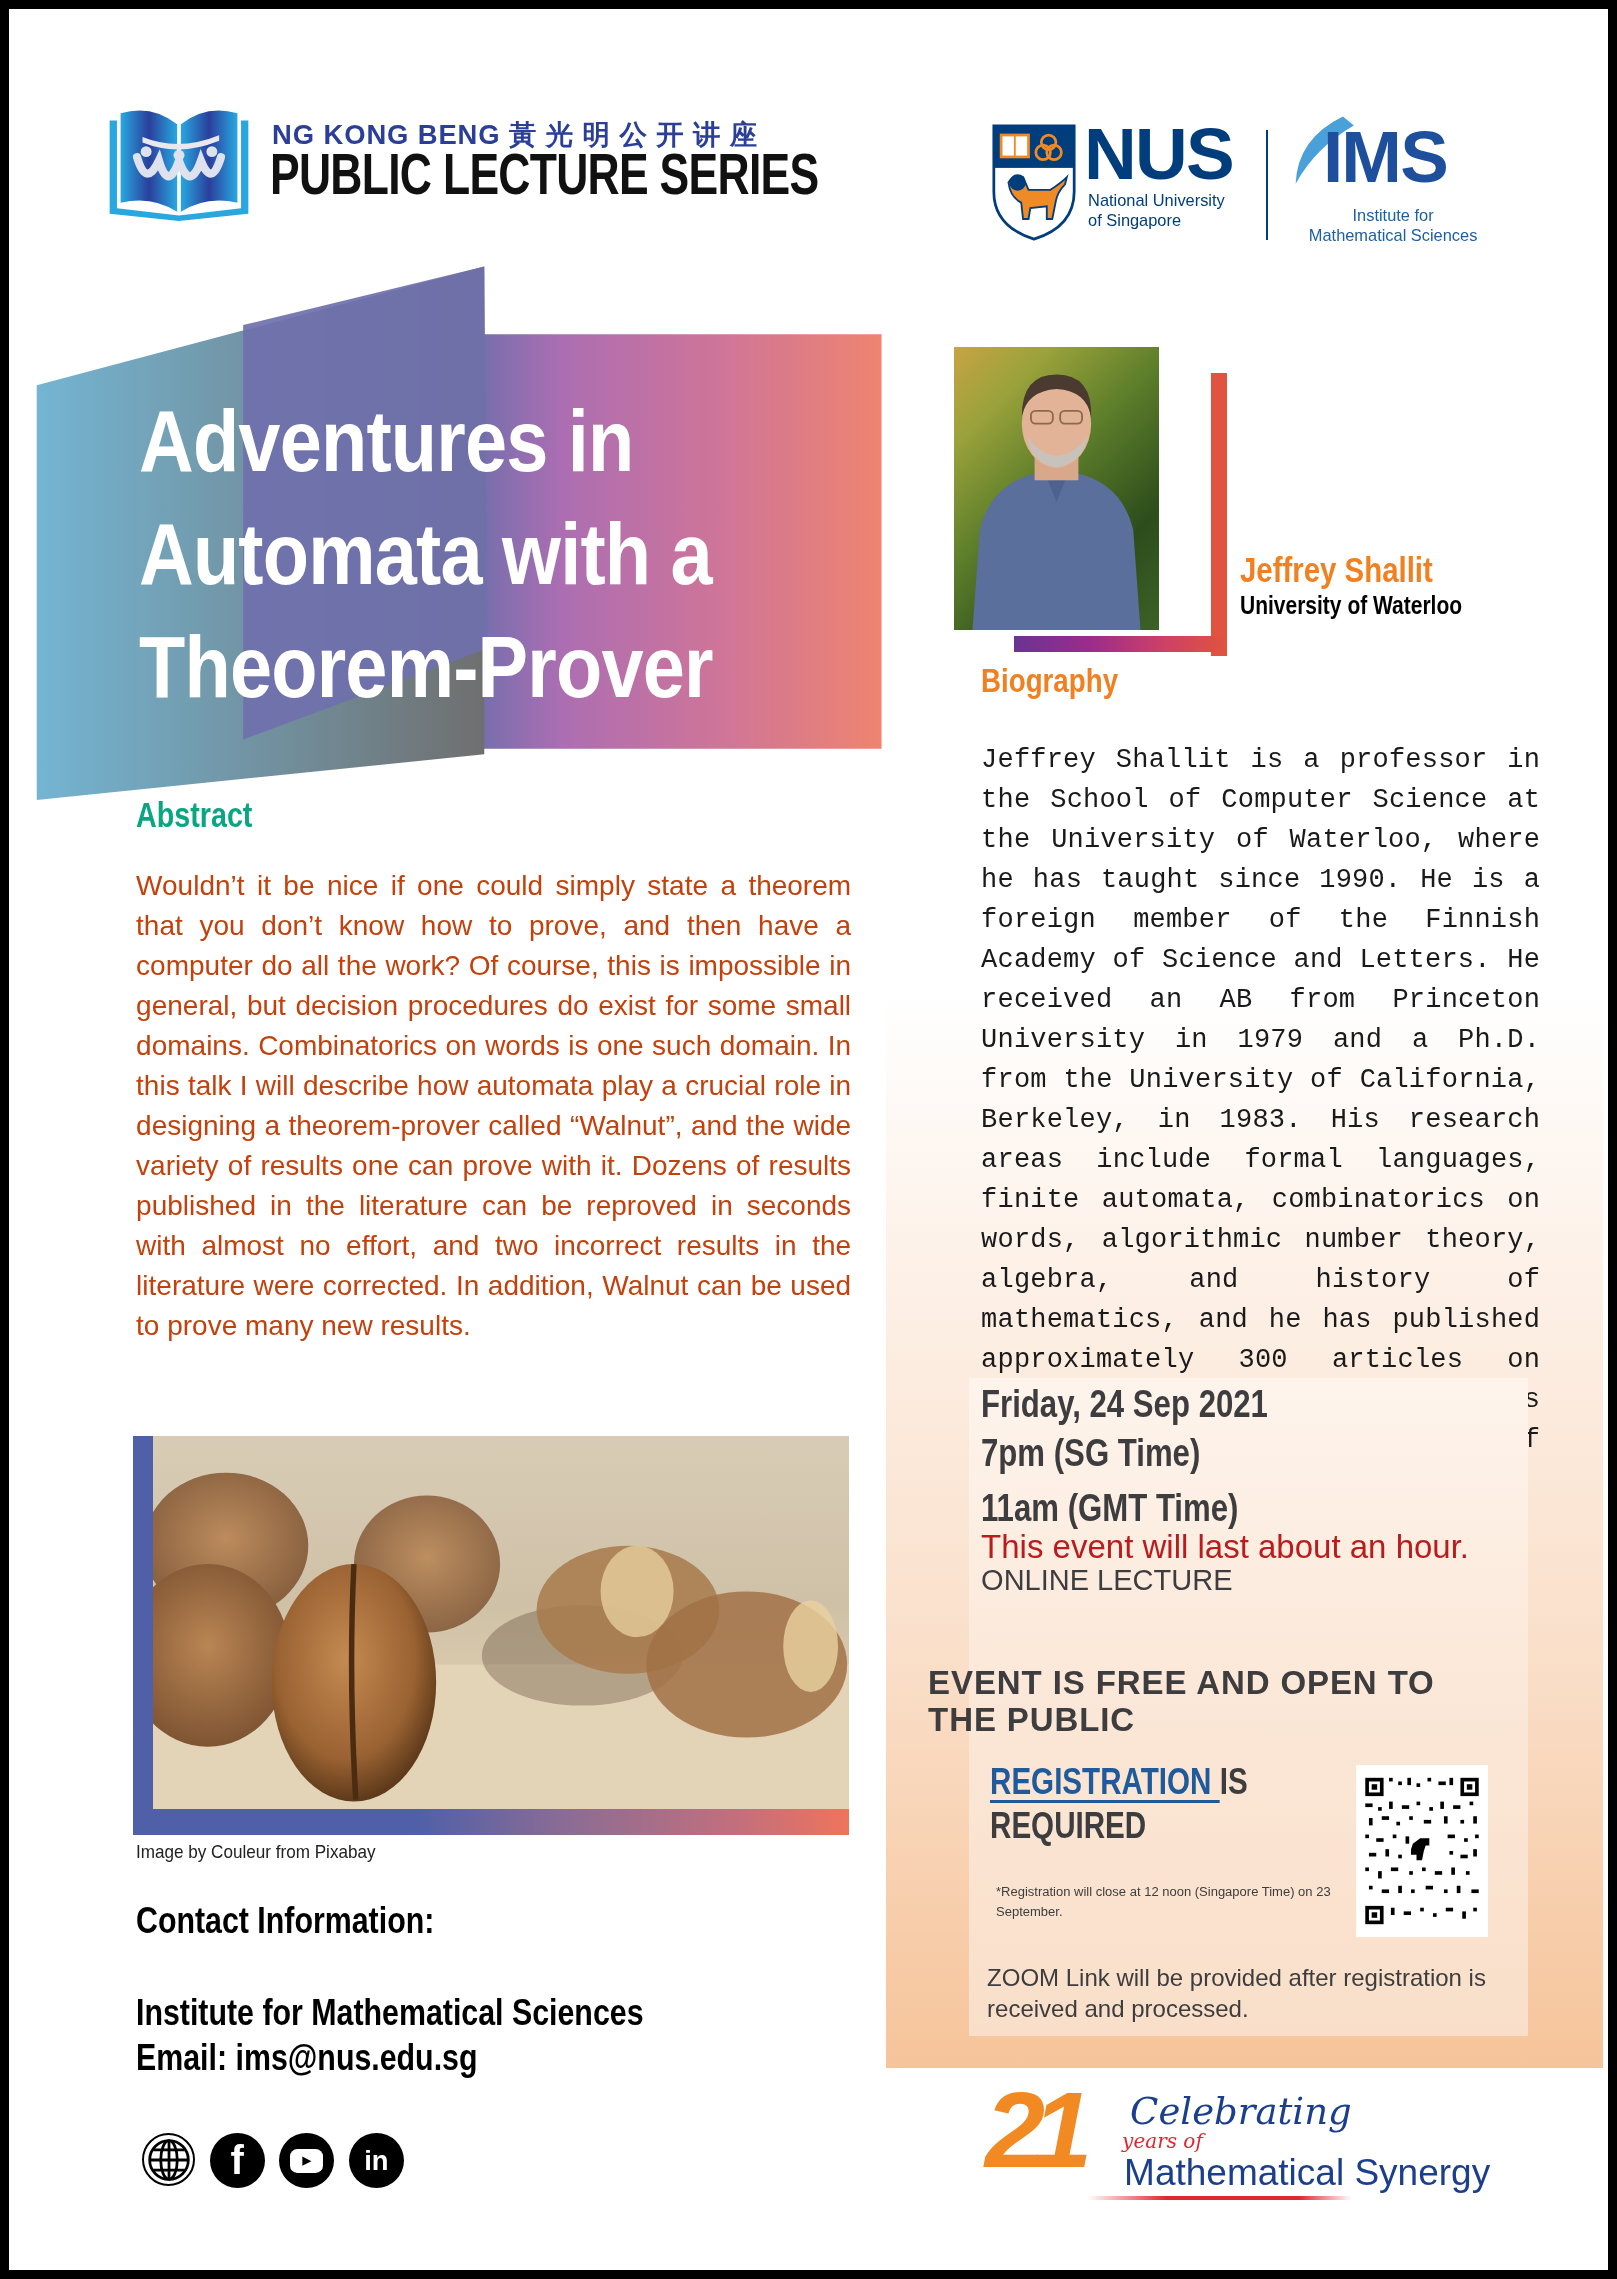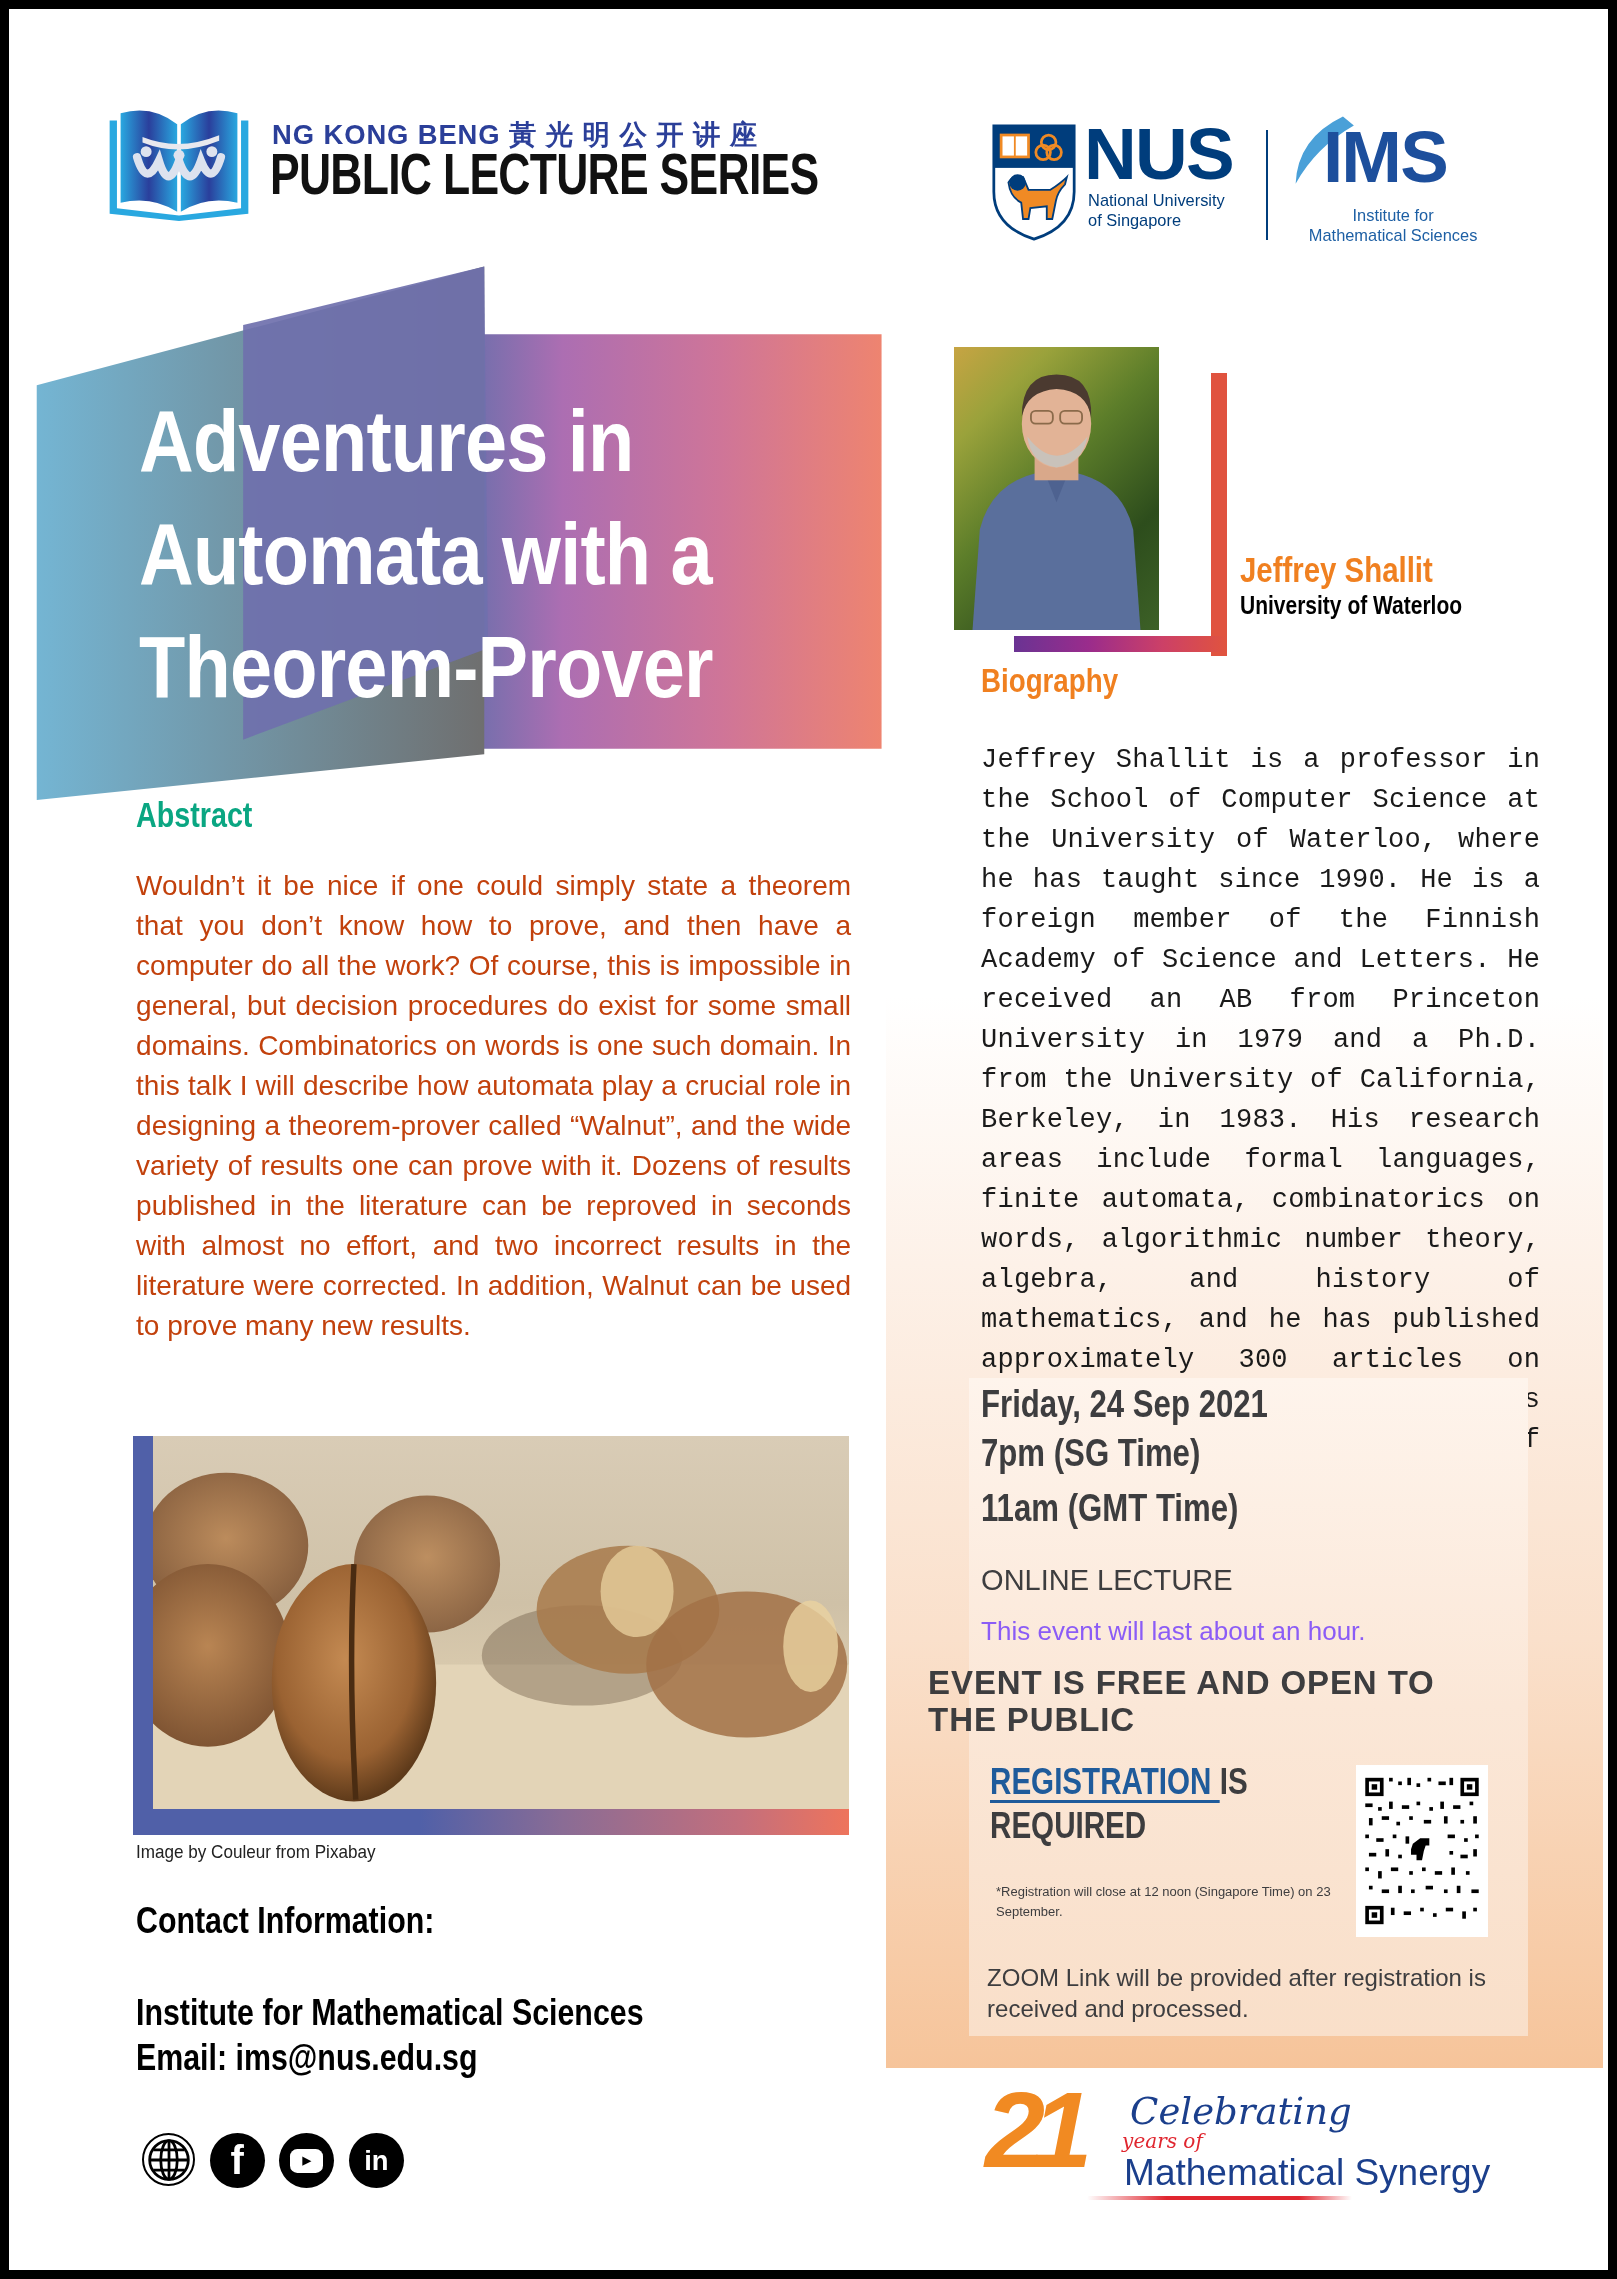--- a/index.html
+++ b/index.html
@@ -48,21 +48,21 @@
   .bio-h { left:972px; top:653px; font-weight:bold; font-size:33px; color:#f08020; transform:scaleX(0.84); transform-origin:left top; }
 
   .orange-panel { left:877px; top:987px; width:717px; height:1072px; background:linear-gradient(180deg,#ffffff 0%,#fdf1e8 25%,#fae0cb 60%,#f6c49a 100%); }
   .bio-body { left:972px; top:731px; width:559px; font-family:Liberation Mono, monospace; font-size:27px; line-height:40px; color:#1a1a1a; text-align:justify; letter-spacing:0.2px; }
 
   .event-box { left:960px; top:1369px; width:559px; height:658px; background:linear-gradient(180deg,#fef4ec 0%,#fbe7d7 50%,#f9dfc9 100%); }
   .date1 { left:972px; top:1371px; font-weight:bold; font-size:38px; color:#3d3d3f; line-height:49px; transform:scaleX(0.82); transform-origin:left top; white-space:nowrap; }
   .date2 { left:972px; top:1420px; font-weight:bold; font-size:38px; color:#3d3d3f; line-height:49px; transform:scaleX(0.82); transform-origin:left top; white-space:nowrap; }
   .date3 { left:972px; top:1475px; font-weight:bold; font-size:38px; color:#3d3d3f; line-height:49px; transform:scaleX(0.82); transform-origin:left top; white-space:nowrap; }
   .online { left:972px; top:1555px; font-size:29px; color:#3d3d3f; }
-  .duration { left:972px; top:1607px; font-size:26px; color:#8b5cf6; }
+  .duration { left:972px; top:1519px; font-size:33px; color:#b91c1c; }
   .free { left:919px; top:1655px; width:539px; font-weight:bold; font-size:33px; color:#3d3d3f; line-height:37px; letter-spacing:0.9px; }
   .reg1 { left:981px; top:1752px; font-weight:bold; font-size:37px; color:#3d3d3f; transform:scaleX(0.8); transform-origin:left top; white-space:nowrap; }
   .reg-link { color:#1f5b9b; text-decoration:underline; text-decoration-thickness:2.7px; text-underline-offset:5.5px; }
   .reg2 { left:981px; top:1796px; font-weight:bold; font-size:37px; color:#3d3d3f; transform:scaleX(0.8); transform-origin:left top; white-space:nowrap; }
   .reg-note { left:987px; top:1873px; width:365px; font-size:13.7px; color:#3d3d3f; line-height:20px; transform:scaleX(0.95); transform-origin:left top; }
   .qr { left:1347px; top:1756px; width:132px; height:172px; background:#fff; padding:0; }
   .zoom-note { left:978px; top:1953px; width:539px; font-size:24px; line-height:31px; color:#3d3d3f; }
   .c21 { left:976px; top:2067px; font-family:Liberation Sans, sans-serif; font-weight:bold; font-style:italic; font-size:108px; color:#f18a22; line-height:1; letter-spacing:-12.8px; }
   .c-cel { left:1121px; top:2081px; font-family:"DejaVu Serif", serif; font-style:italic; font-size:37px; color:#1b3f8c; }
   .c-years { left:1113px; top:2120px; font-family:"DejaVu Serif", serif; font-style:italic; font-size:20px; color:#e0262f; }

